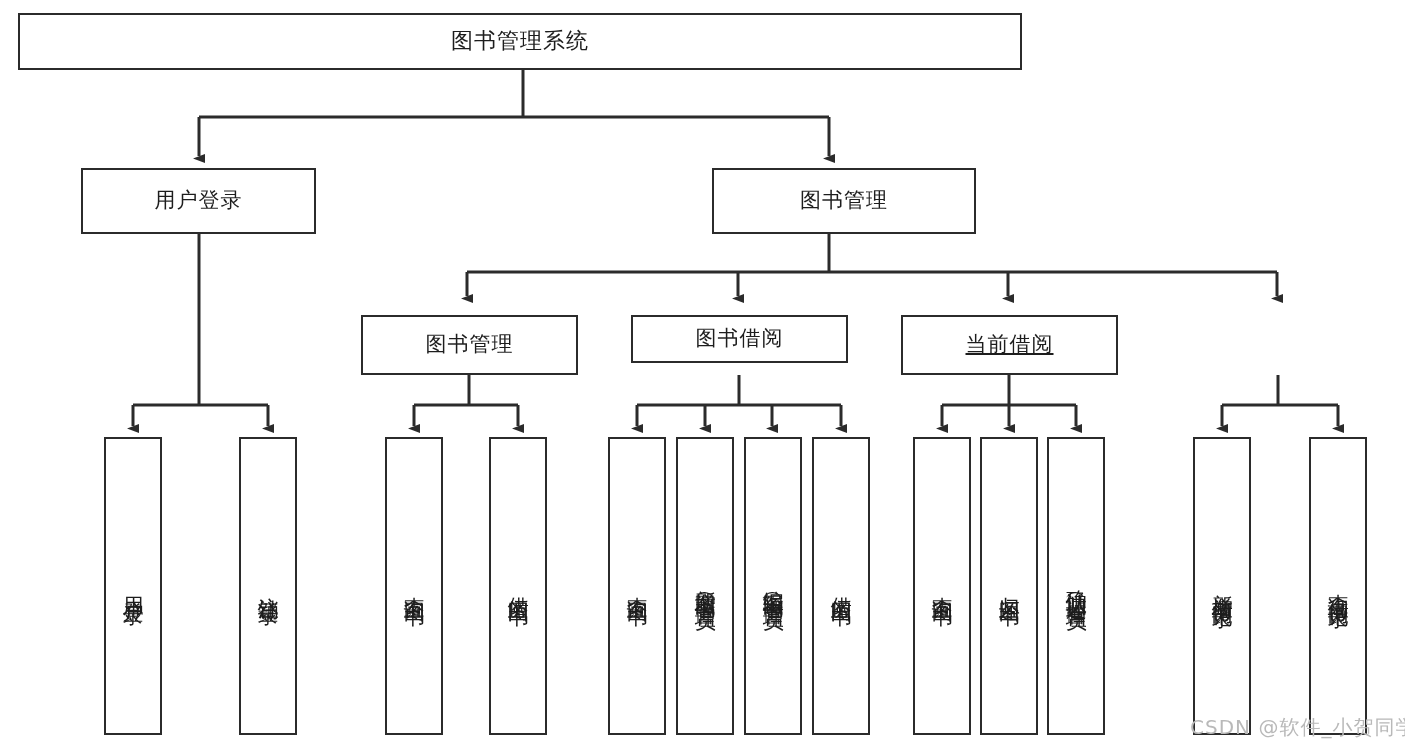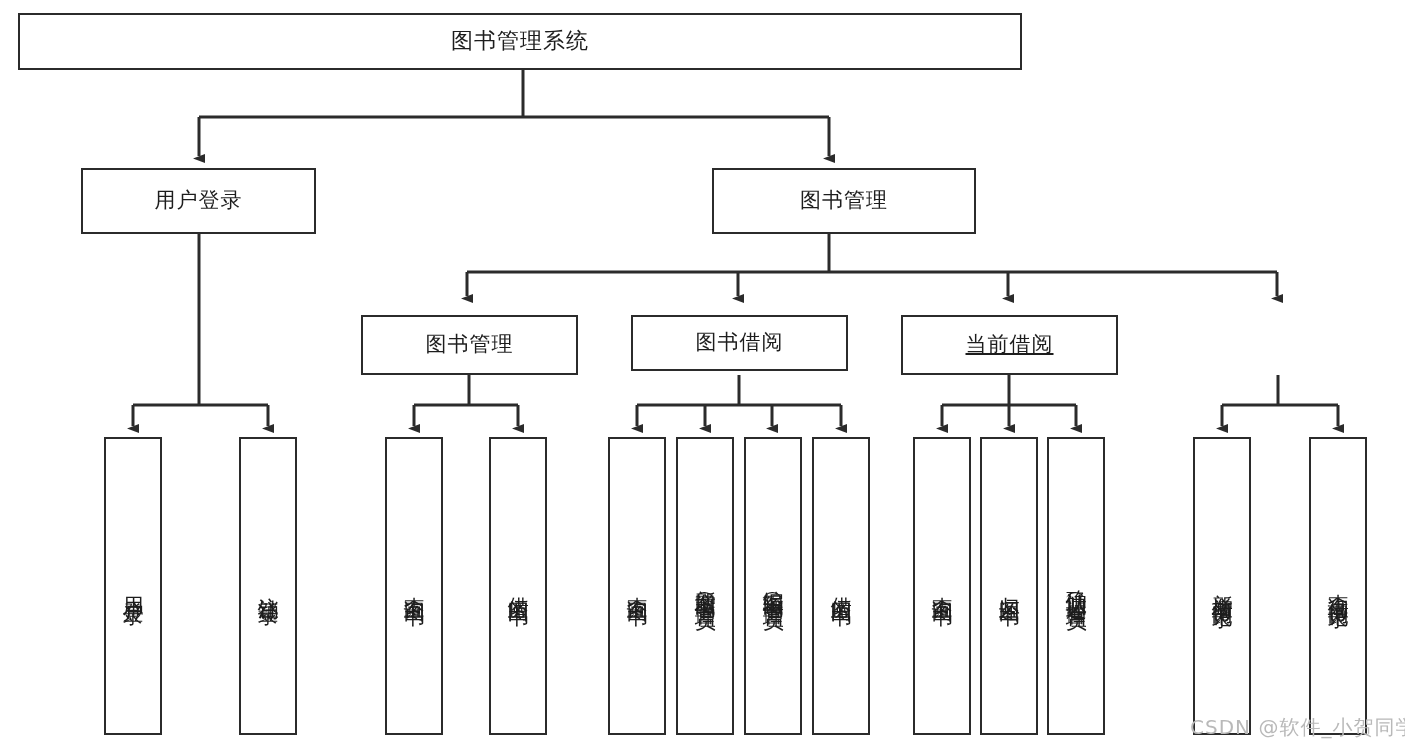--- a/index.html
+++ b/index.html
@@ -136,21 +136,21 @@
   <div class="node node-h" style="left:81px; top:168px; width:235px; height:66px;">
     <span class="label">用户登录</span>
   </div>
   <div class="node node-h" style="left:712px; top:168px; width:264px; height:66px;">
     <span class="label">图书管理</span>
   </div>
 
   <div class="node node-h" style="left:361px; top:315px; width:217px; height:60px;">
     <span class="label">图书管理</span>
   </div>
-  <div class="node node-h" style="left:631px; top:315px; width:217px; height:56px;">
+  <div class="node node-h" style="left:631px; top:315px; width:217px; height:48px;">
     <span class="label">图书借阅</span>
   </div>
   <div class="node node-h" style="left:901px; top:315px; width:217px; height:60px;text-decoration:underline;">
     <span class="label">当前借阅</span>
   </div>
 
   <div class="node node-v" style="left:104px; top:437px; width:58px; height:298px;">
     <span class="label">用户登录</span>
   </div>
   <div class="node node-v" style="left:239px; top:437px; width:58px; height:298px;">

